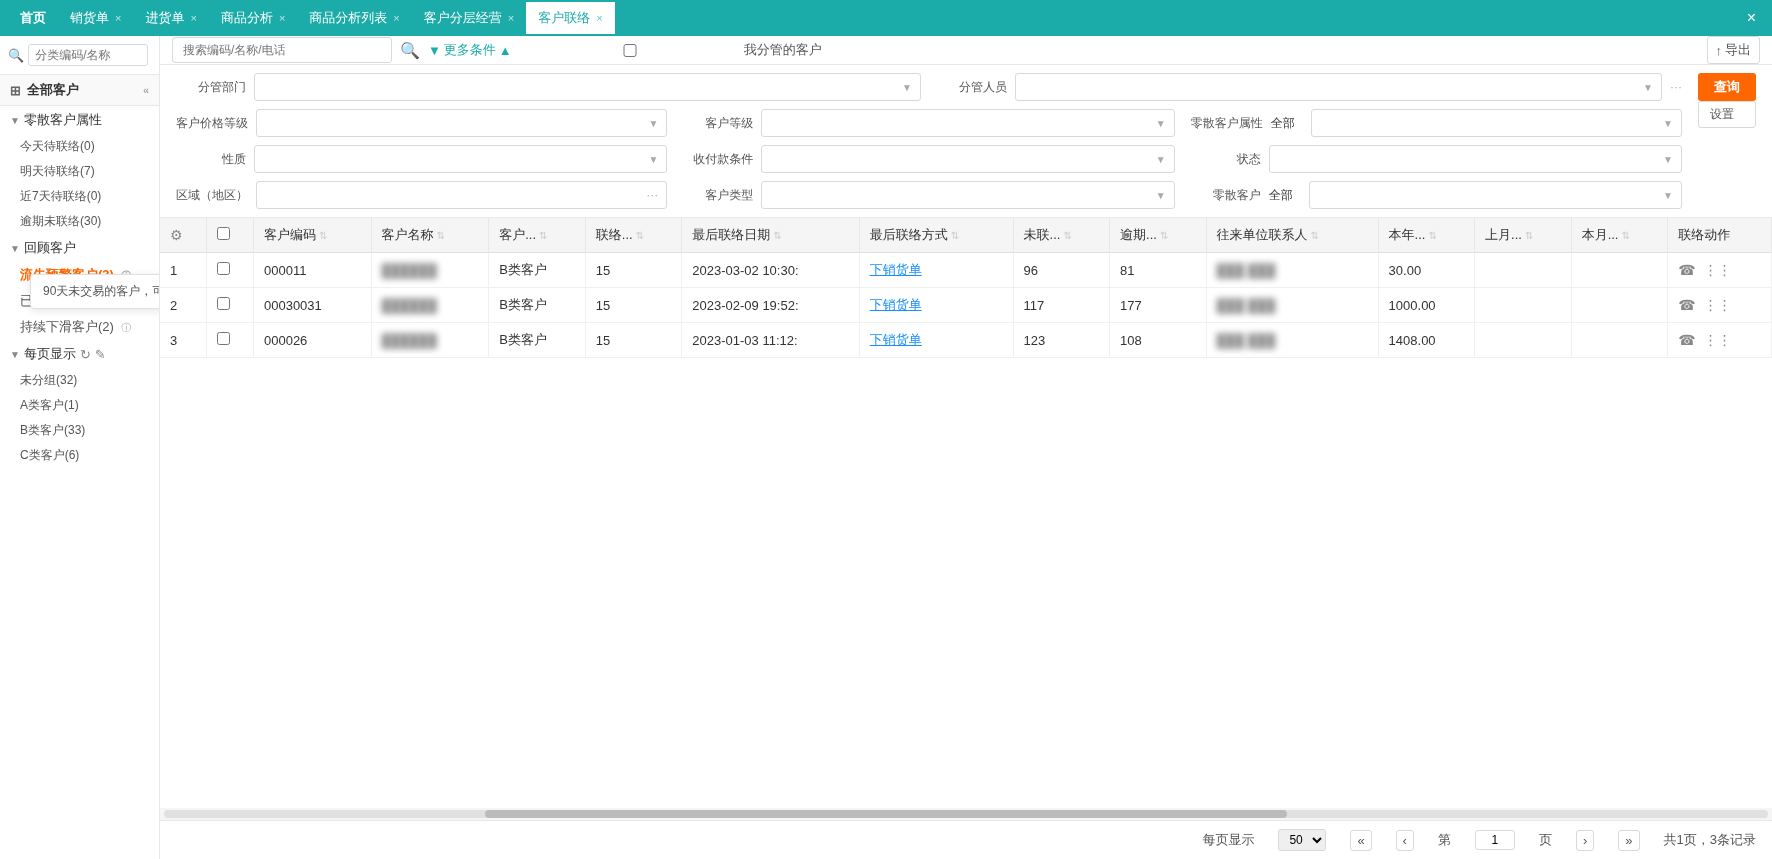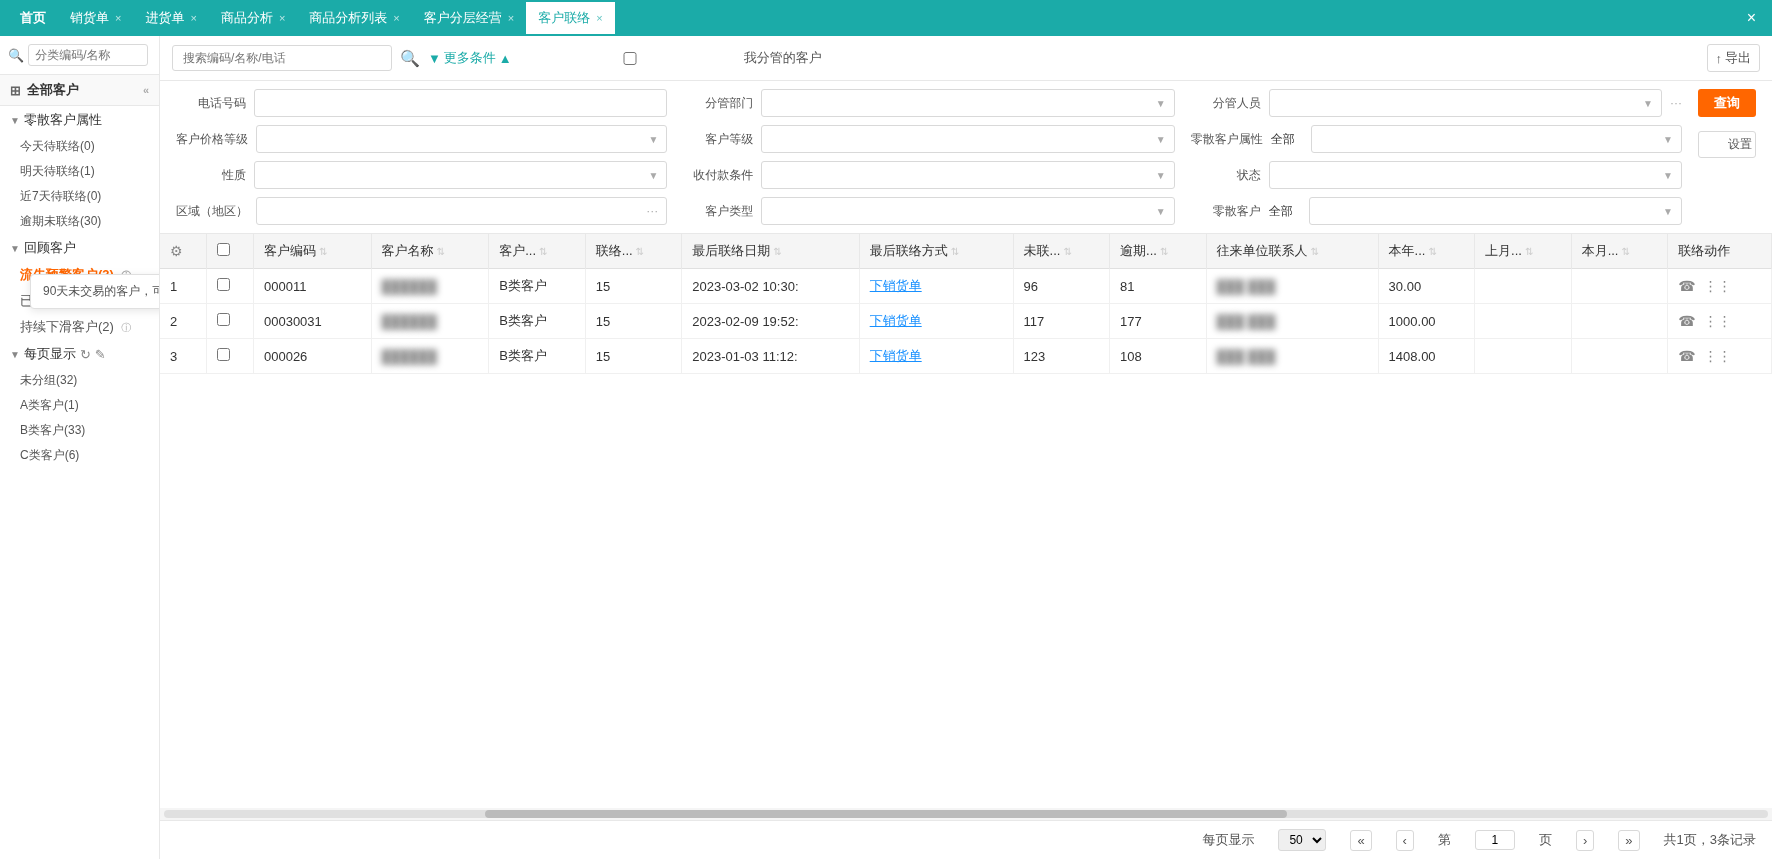--- a/index.html
+++ b/index.html
@@ -108,21 +108,21 @@
       display: flex;
       flex-direction: column;
       background: #fff;
       overflow: hidden;
     }
 
     
     .search-bar {
       display: flex;
       align-items: center;
-      padding: 8px 12px;
+      padding: 0 12px;
       border-bottom: 1px solid #e8e8e8;
       background: #fff;
       gap: 8px;
     }
     .search-bar input {
       border: 1px solid #d9d9d9;
       border-radius: 3px;
       padding: 5px 10px;
       width: 220px;
       font-size: 12px;
@@ -211,42 +211,42 @@
       cursor: pointer;
       background: #fff;
     }
     .filter-select .chevron { color: #aaa; font-size: 10px; }
     .filter-more { color: #aaa; cursor: pointer; font-size: 12px; }
 
     
     .filter-actions {
       display: flex;
       flex-direction: column;
-      gap: 14px;
+      gap: 0;
       margin-left: 8px;
     }
     .btn-query {
       background: #ff6600;
       color: #fff;
       border: none;
       border-radius: 3px;
       padding: 5px 16px;
       cursor: pointer;
       font-size: 13px;
       font-weight: bold;
     }
     .btn-settings {
       background: #fff;
       color: #555;
       border: 1px solid #d9d9d9;
       border-radius: 3px;
-      padding: 4px 3px;
-      cursor: pointer;
-      font-size: 12px;
-      text-align: right;
+      padding: 4px 11px;
+      cursor: pointer;
+      font-size: 12px;
+      text-align: left;
     }
 
     
     .table-area {
       flex: 1;
       overflow: auto;
       background: #fff;
     }
     table {
       width: 100%;
@@ -402,21 +402,21 @@
       <span class="grid-icon">⊞</span>
       <span>全部客户</span>
       <span class="collapse-btn">«</span>
     </div>
 
     <div class="sidebar-group-header">
       <span class="arrow">▼</span>
       <span>零散客户属性</span>
     </div>
     <div class="sidebar-item">今天待联络(0)</div>
-    <div class="sidebar-item">明天待联络(1)</div>
+    <div class="sidebar-item">明天待联络(7)</div>
     <div class="sidebar-item">近7天待联络(0)</div>
     <div class="sidebar-item">逾期未联络(30)</div>
 
     <div class="sidebar-group-header" style="position:relative;">
       <span class="arrow">▼</span>
       <span>回顾客户</span>
     </div>
     <div class="sidebar-item active">
       <span>流失预警客户(3)</span>
       <span class="question-icon">ⓘ</span>
@@ -462,24 +462,20 @@
         <span>↑</span>
         <span>导出</span>
       </div>
     </div>
 
     <div class="filter-panel">
       <div style="display:flex;gap:8px;">
         <div style="flex:1;">
 
           <div class="filter-row">
-            <div class="filter-field">
-              <span class="filter-label">电话号码</span>
-              <input class="filter-input" type="text" style="">
-            </div>
             <div class="filter-field">
               <span class="filter-label">分管部门</span>
               <div class="filter-select">
                 <span></span>
                 <span class="chevron">▼</span>
               </div>
             </div>
             <div class="filter-field">
               <span class="filter-label">分管人员</span>
               <div class="filter-select">

